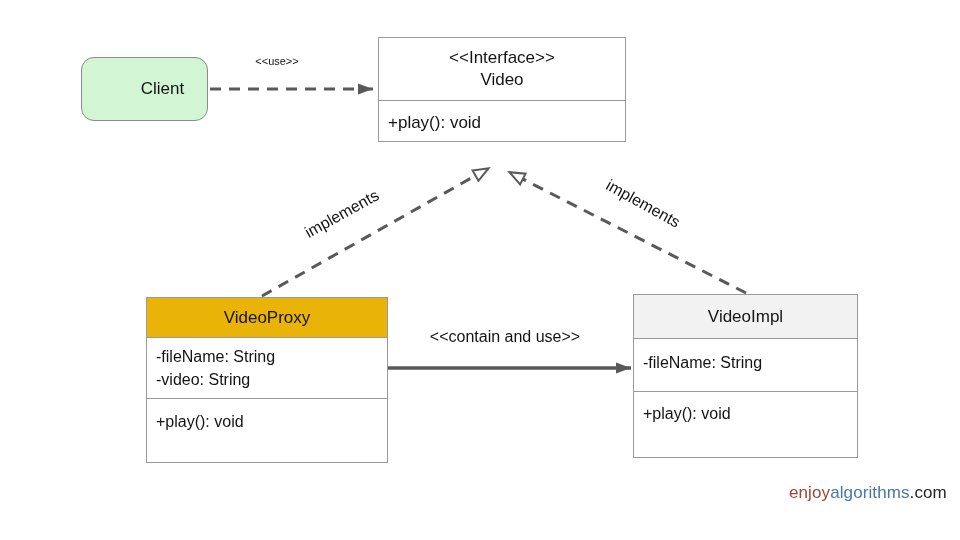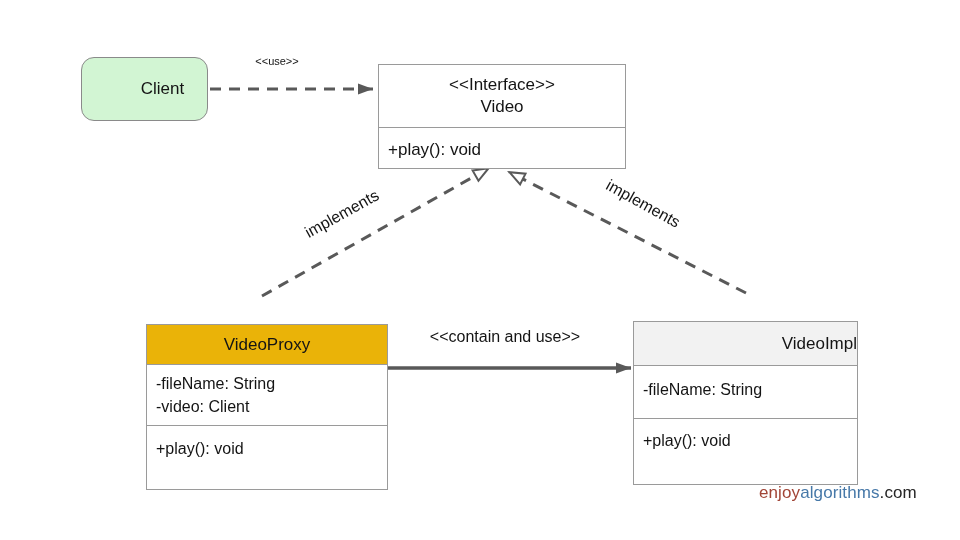--- a/index.html
+++ b/index.html
@@ -13,21 +13,20 @@
     overflow: hidden;
   }
   .arrow-layer { position: absolute; left: 0; top: 0; width: 960px; height: 540px; }
 
   
   .uml-box {
     position: absolute;
     background: #ffffff;
     border: 1px solid #9a9a9a;
     font-size: 16px;
-    margin-top: 27px;
   }
   .uml-header {
     display: flex; flex-direction: column;
     align-items: center; justify-content: center;
     border-bottom: 1px solid #9a9a9a;
     text-align: center;
     line-height: 22px;
     font-size: 17px;
   }
   .uml-section { padding: 8px 9px; line-height: 23px; }
@@ -47,42 +46,42 @@
   .interface-box { left: 378px; top: 37px; width: 248px; height: 105px; }
   .interface-box .uml-header { height: 63px; }
   .interface-box .uml-section { font-size: 17px; padding-top: 10px; }
 
   .proxy-box { left: 146px; top: 297px; width: 242px; height: 166px; }
   .proxy-box .uml-header { height: 40px; background: #eab308; }
   .proxy-box .attrs { height: 61px; padding-top: 7px; }
   .proxy-box .methods { padding-top: 11px; }
 
   .impl-box { left: 633px; top: 294px; width: 225px; height: 164px; }
-  .impl-box .uml-header { height: 44px; background: #f2f2f2; align-items: flex-end; }
+  .impl-box .uml-header { height: 44px; background: #f2f2f2; }
   .impl-box .attrs { height: 53px; padding-top: 12px; }
   .impl-box .methods { padding-top: 10px; }
 
   
   .edge-label {
     position: absolute;
     white-space: nowrap;
     font-size: 11px;
     transform: translate(-50%, -50%);
   }
   .lbl-use { left: 277px; top: 61px; }
   .lbl-contain { left: 505px; top: 337px; font-size: 16px; text-align: center; }
   .lbl-impl-left { left: 342px; top: 214px; font-size: 16px;
                    transform: translate(-50%, -50%) rotate(-29deg); }
   .lbl-impl-right { left: 643px; top: 204px; font-size: 16px;
                     transform: translate(-50%, -50%) rotate(29deg); }
 
   
   .brand {
     position: absolute;
-    left: 759px; top: 483px;
+    left: 789px; top: 483px;
     font-size: 17px;
     letter-spacing: 0.1px;
   }
   .brand .b-red { color: #a14537; }
   .brand .b-blue { color: #4678a8; }
   .brand .b-dark { color: #262626; }
 </style>
 </head>
 <body>
 
@@ -116,21 +115,21 @@
       <div>+play(): void</div>
     </div>
   </div>
 
   <div class="uml-box proxy-box">
     <div class="uml-header">
       <div>VideoProxy</div>
     </div>
     <div class="uml-section divided attrs">
       <div>-fileName: String</div>
-      <div>-video: Client</div>
+      <div>-video: String</div>
     </div>
     <div class="uml-section methods">
       <div>+play(): void</div>
     </div>
   </div>
 
   <div class="uml-box impl-box">
     <div class="uml-header">
       <div>VideoImpl</div>
     </div>

